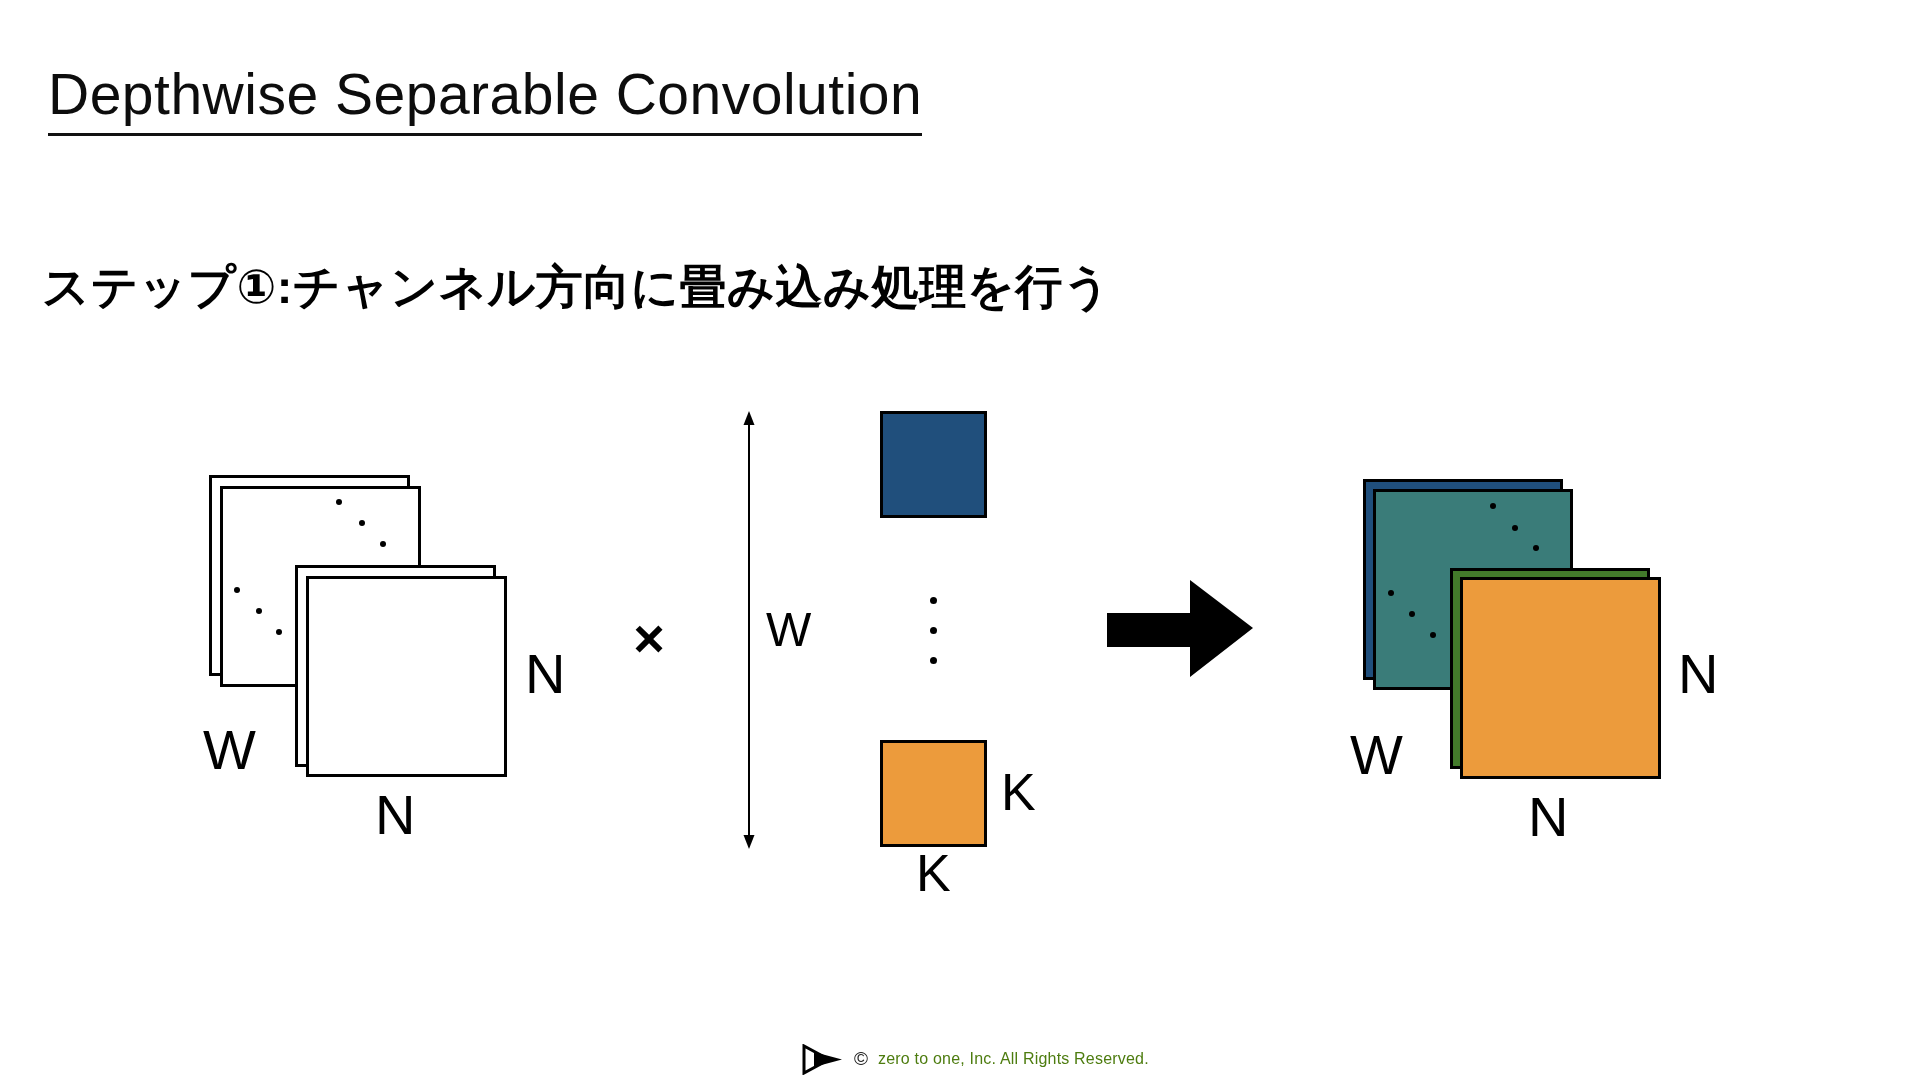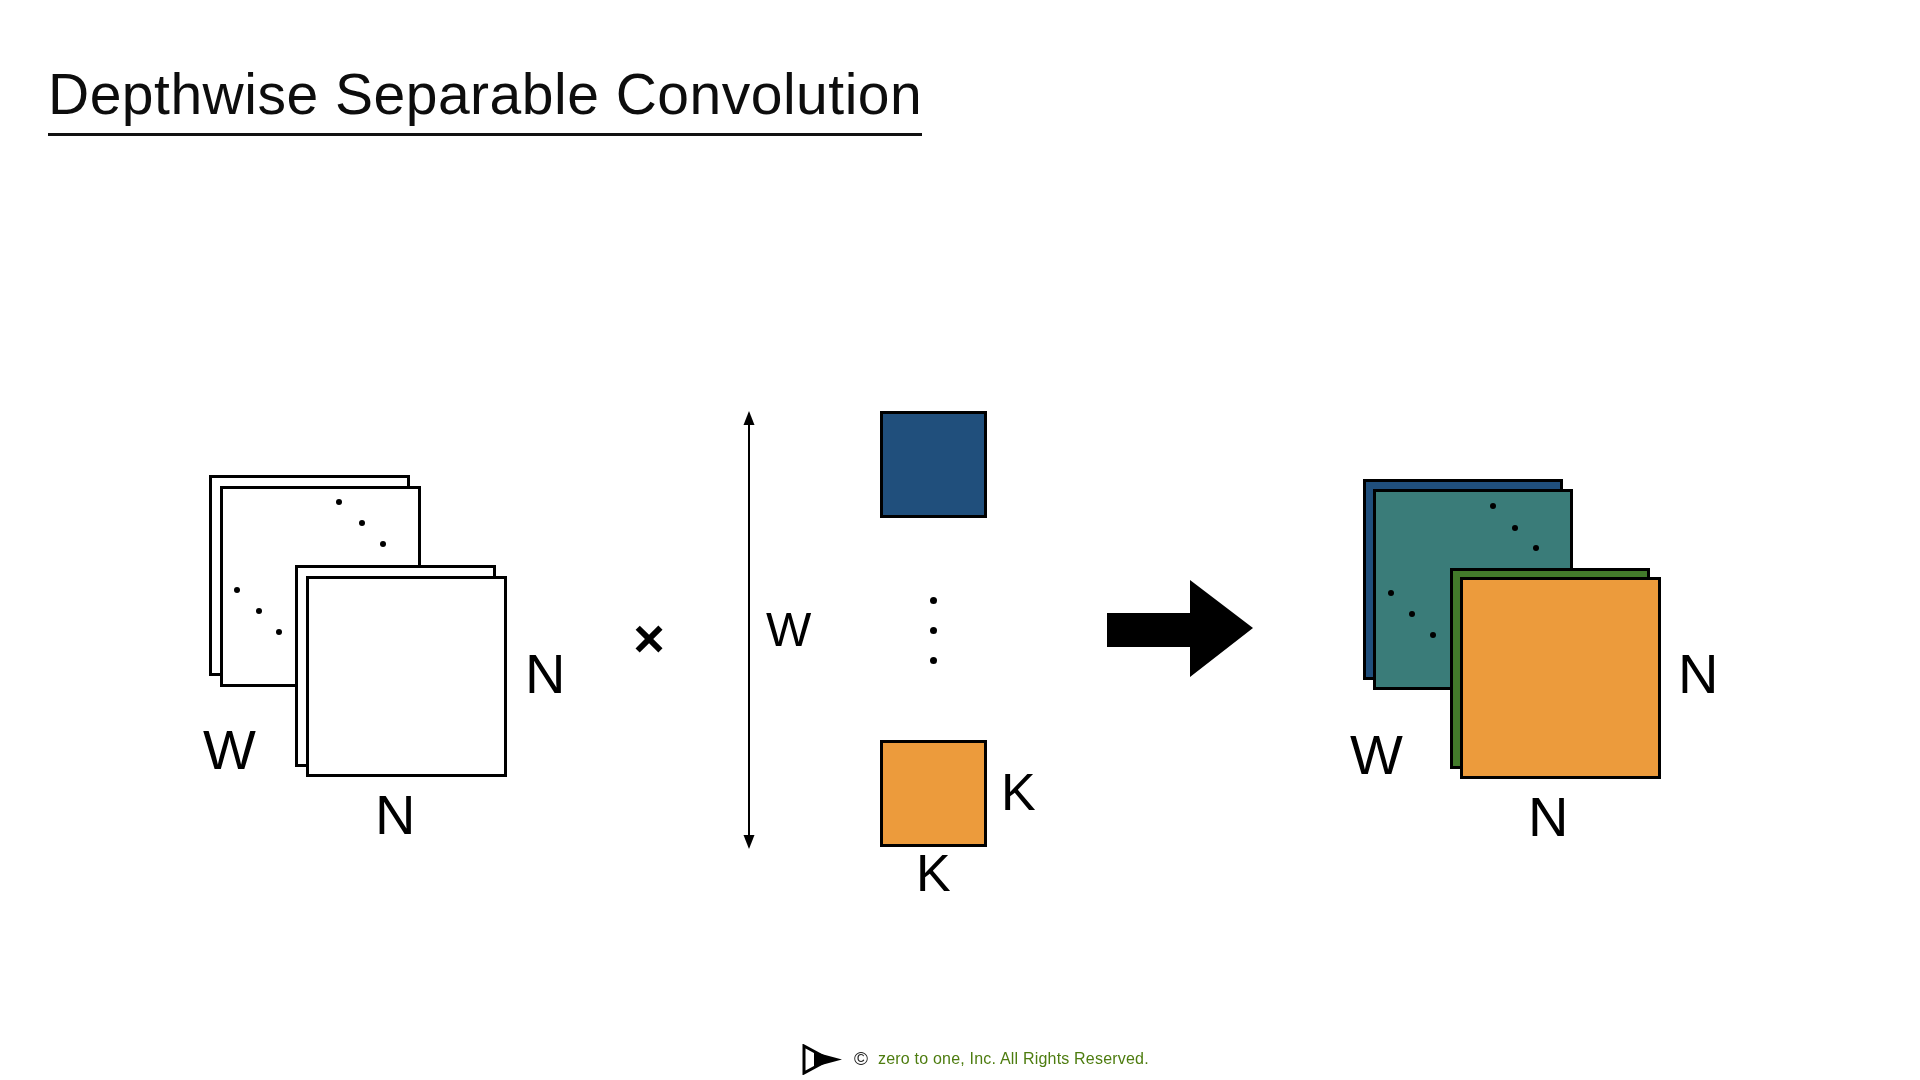--- a/index.html
+++ b/index.html
@@ -33,20 +33,21 @@
   #footer .copy-symbol{font-size:19px;color:#222;}
   #footer .copy-text{font-size:16px;color:#4d7c0f;letter-spacing:.2px;}
 </style>
 </head>
 <body>
 
 <div id="slide">
 
   <div id="title" class="abs">Depthwise Separable Convolution</div>
 
+  <div id="step-heading" class="abs">ステップ①:チャンネル方向に畳み込み処理を行う</div>
 
   <div>
     <div class="sq" style="left:209px;top:475px;width:201px;height:201px;"></div>
     <div class="sq" style="left:220px;top:486px;width:201px;height:201px;"></div>
     <div class="sq" style="left:295px;top:565px;width:201px;height:202px;"></div>
     <div class="sq" style="left:306px;top:576px;width:201px;height:201px;"></div>
 
     <div>
       <div class="dot" style="left:336px;top:499px;"></div>
       <div class="dot" style="left:359px;top:520px;"></div>

